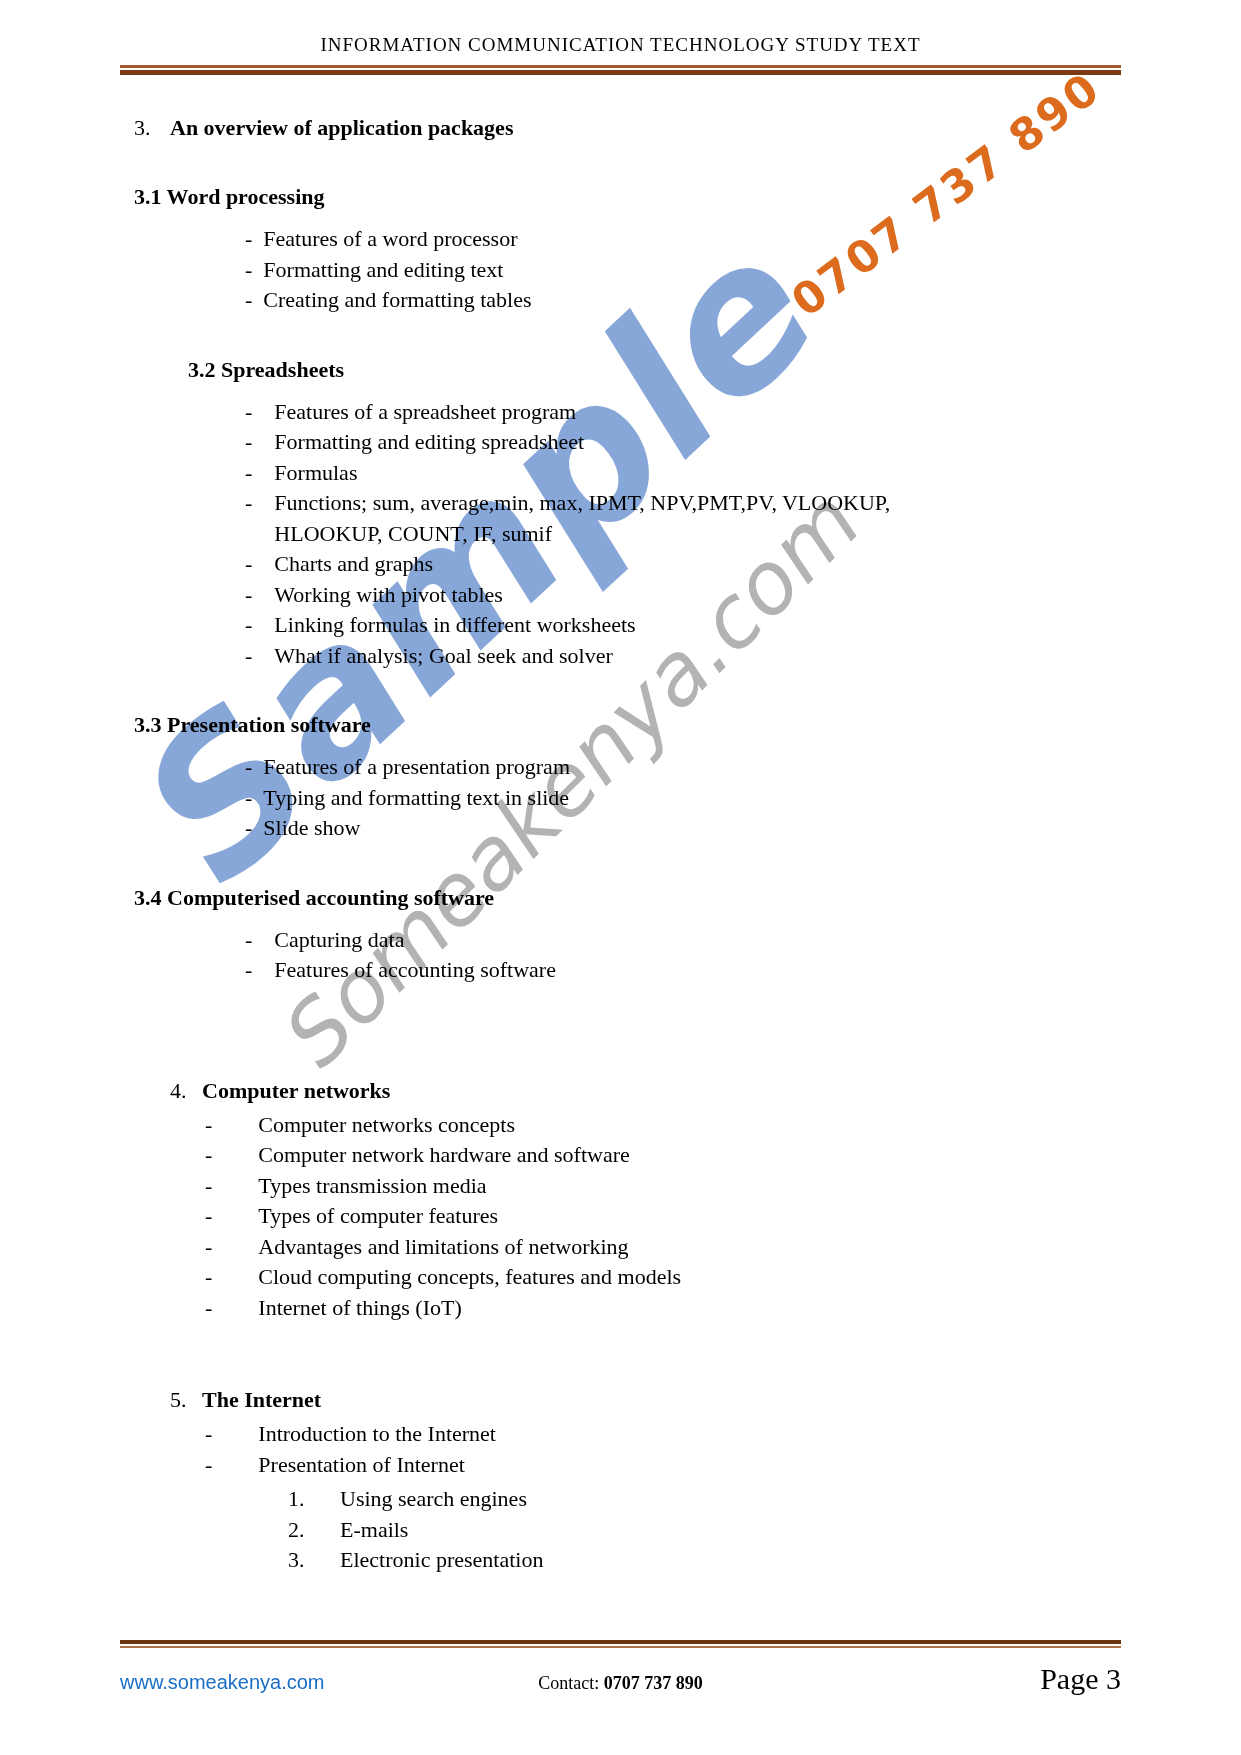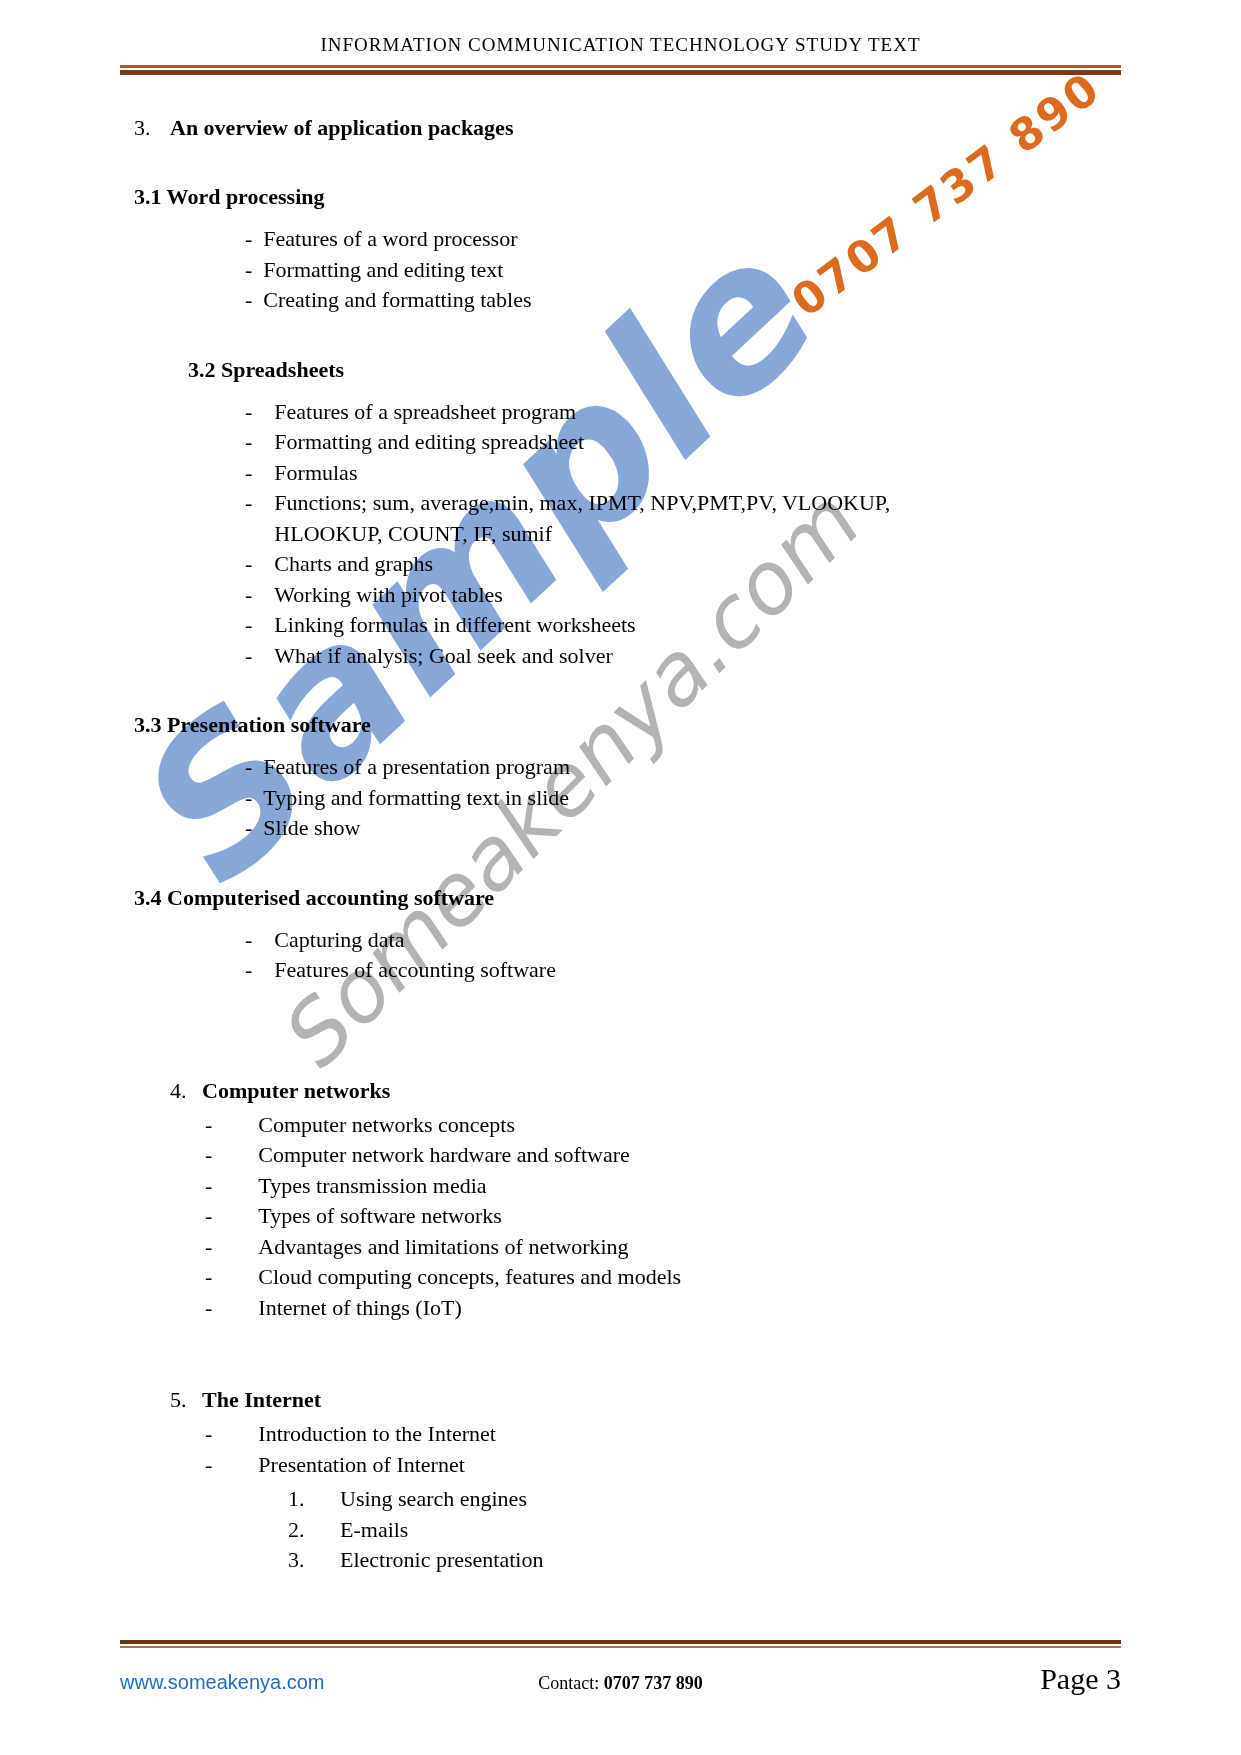--- a/index.html
+++ b/index.html
@@ -192,21 +192,21 @@
           <div class="item">
             <span class="marker">-</span>
             <span class="text">Computer network hardware and software</span>
           </div>
           <div class="item">
             <span class="marker">-</span>
             <span class="text">Types transmission media</span>
           </div>
           <div class="item">
             <span class="marker">-</span>
-            <span class="text">Types of software networks</span>
+            <span class="text">Types of computer features</span>
           </div>
           <div class="item">
             <span class="marker">-</span>
             <span class="text">Advantages and limitations of networking</span>
           </div>
           <div class="item">
             <span class="marker">-</span>
             <span class="text">Cloud computing concepts, features and models</span>
           </div>
           <div class="item">

